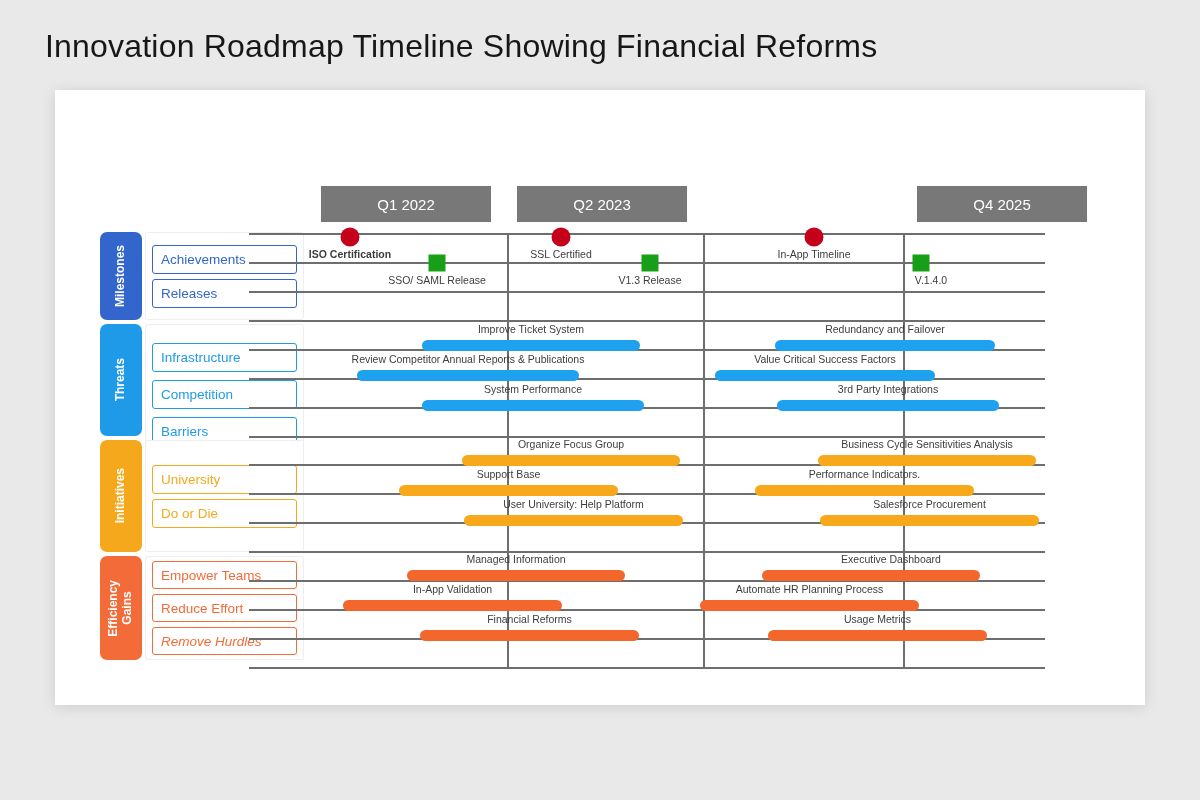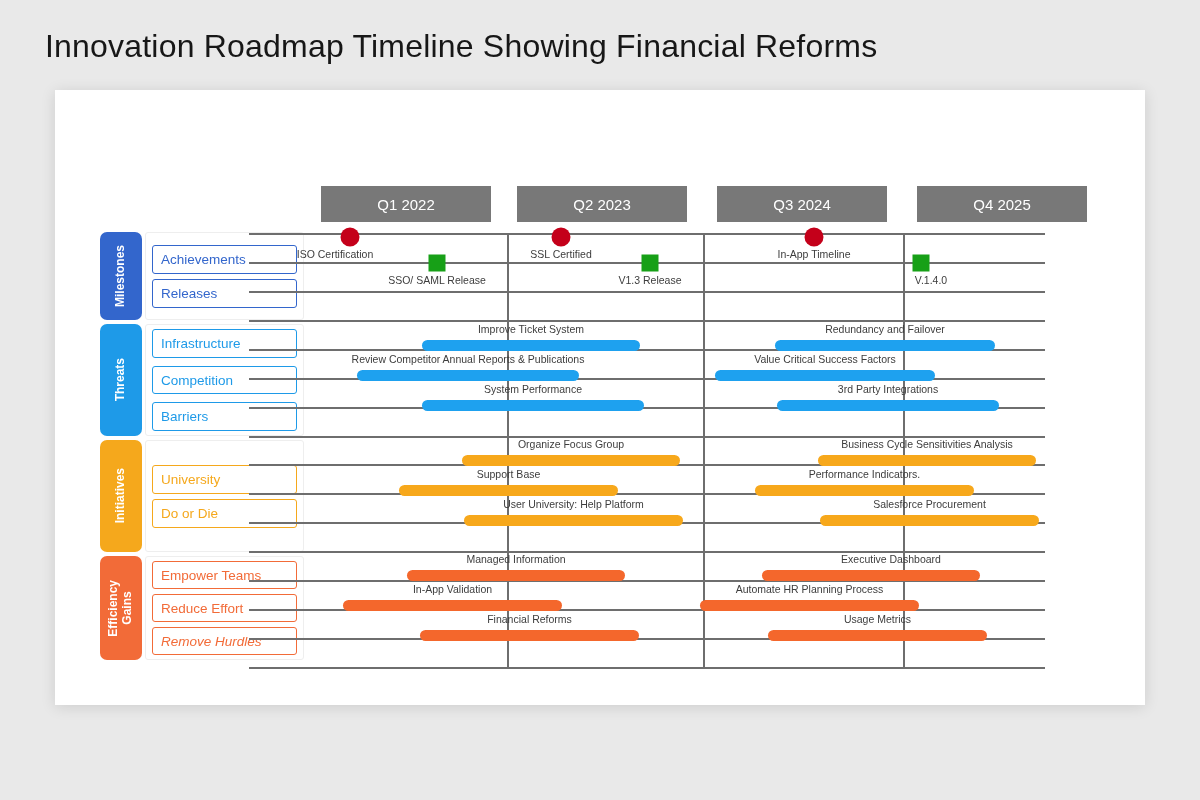--- a/index.html
+++ b/index.html
@@ -78,37 +78,34 @@
 </head>
 <body>
 
 <div id="slide-card">
     <div class="q-header" style="left: 266px; width: 170px;">
       <span>Q1 2022</span>
     </div>
     <div class="q-header" style="left: 462px; width: 170px;">
       <span>Q2 2023</span>
     </div>
-    <div class="q-header" style="left: 662px; width: 170px;">
-      <span>Q3 2024</span>
-    </div>
     <div class="q-header" style="left: 862px; width: 170px;">
       <span>Q4 2025</span>
     </div>
     <div class="cat-tab" style="top: 142px; height: 88px; background: rgb(51, 102, 204);">
       <span>Milestones</span>
     </div>
     <div class="cat-panel" style="top: 142px; height: 88px;">
       <div class="sub-item" style="border-color: rgb(51, 102, 204); color: rgb(51, 102, 204);">Achievements</div>
       <div class="sub-item" style="border-color: rgb(51, 102, 204); color: rgb(51, 102, 204);">Releases</div>
     </div>
     <div class="cat-tab" style="top: 234px; height: 112px; background: rgb(30, 154, 232);">
       <span>Threats</span>
     </div>
-    <div class="cat-panel" style="top: 234px; height: 112px; gap: 8px;">
+    <div class="cat-panel" style="top: 234px; height: 140px; gap: 8px;">
       <div class="sub-item" style="border-color: rgb(30, 154, 232); color: rgb(30, 154, 232);">Infrastructure</div>
       <div class="sub-item" style="border-color: rgb(30, 154, 232); color: rgb(30, 154, 232);">Competition</div>
       <div class="sub-item" style="border-color: rgb(30, 154, 232); color: rgb(30, 154, 232);">Barriers</div>
     </div>
     <div class="cat-tab" style="top: 350px; height: 112px; background: rgb(245, 168, 28);">
       <span>Initiatives</span>
     </div>
     <div class="cat-panel" style="top: 350px; height: 112px;">
       <div class="sub-item" style="border-color: rgb(245, 168, 28); color: rgb(245, 168, 28);">University</div>
       <div class="sub-item" style="border-color: rgb(245, 168, 28); color: rgb(245, 168, 28);">Do or Die</div>
@@ -180,21 +177,21 @@
     <div class="bar-label" style="left: 871px; top: 553px; padding-left: 40px;">Executive Dashboard</div>
     <div class="bar" title="In-App Validation" style="left: 343px; width: 219px; top: 600px; background: rgb(244, 103, 44);"></div>
     <div class="bar-label" style="left: 452.5px; top: 583px;">In-App Validation</div>
     <div class="bar" title="Automate HR Planning Process" style="left: 700px; width: 219px; top: 600px; background: rgb(244, 103, 44);"></div>
     <div class="bar-label" style="left: 809.5px; top: 583px;">Automate HR Planning Process</div>
     <div class="bar" title="Financial Reforms" style="left: 420px; width: 219px; top: 630px; background: rgb(244, 103, 44);"></div>
     <div class="bar-label" style="left: 529.5px; top: 613px;">Financial Reforms</div>
     <div class="bar" title="Usage Metrics" style="left: 768px; width: 219px; top: 630px; background: rgb(244, 103, 44);"></div>
     <div class="bar-label" style="left: 877.5px; top: 613px;">Usage Metrics</div>
     <div class="ms-circle" title="ISO Certification" style="left: 350px; top: 237px; background: rgb(196, 0, 26);"></div>
-    <div class="ms-label" style="left: 335px; top: 248px;">ISO Certification</div>
+    <div class="ms-label" style="left: 350px; top: 248px; font-weight: bold;">ISO Certification</div>
     <div class="ms-circle" title="SSL Certified" style="left: 561px; top: 237px; background: rgb(196, 0, 26);"></div>
     <div class="ms-label" style="left: 561px; top: 248px;">SSL Certified</div>
     <div class="ms-circle" title="In-App Purchases" style="left: 814px; top: 237px; background: rgb(196, 0, 26);"></div>
     <div class="ms-label" style="left: 814px; top: 248px;">In-App Timeline</div>
     <div class="ms-square" title="SSO/ SAML Release" style="left: 437px; top: 263px; background: rgb(23, 160, 23);"></div>
     <div class="ms-label" style="left: 437px; top: 274px;">SSO/ SAML Release</div>
     <div class="ms-square" title="V1.3 Release" style="left: 650px; top: 263px; background: rgb(23, 160, 23);"></div>
     <div class="ms-label" style="left: 650px; top: 274px;">V1.3 Release</div>
     <div class="ms-square" title="V.1.4.0" style="left: 921px; top: 263px; background: rgb(23, 160, 23);"></div>
     <div class="ms-label" style="left: 921px; top: 274px; padding-left: 20px;">V.1.4.0</div>

